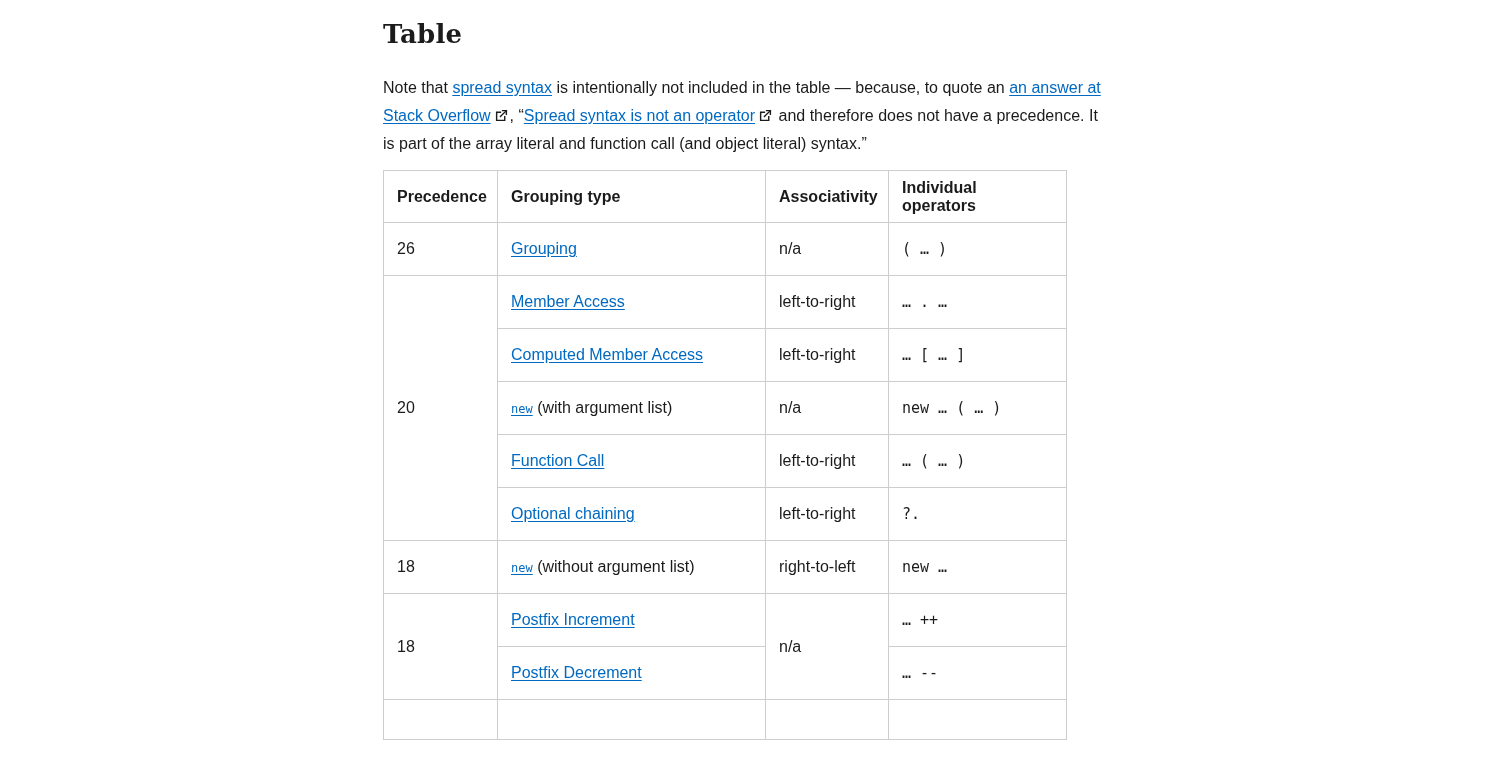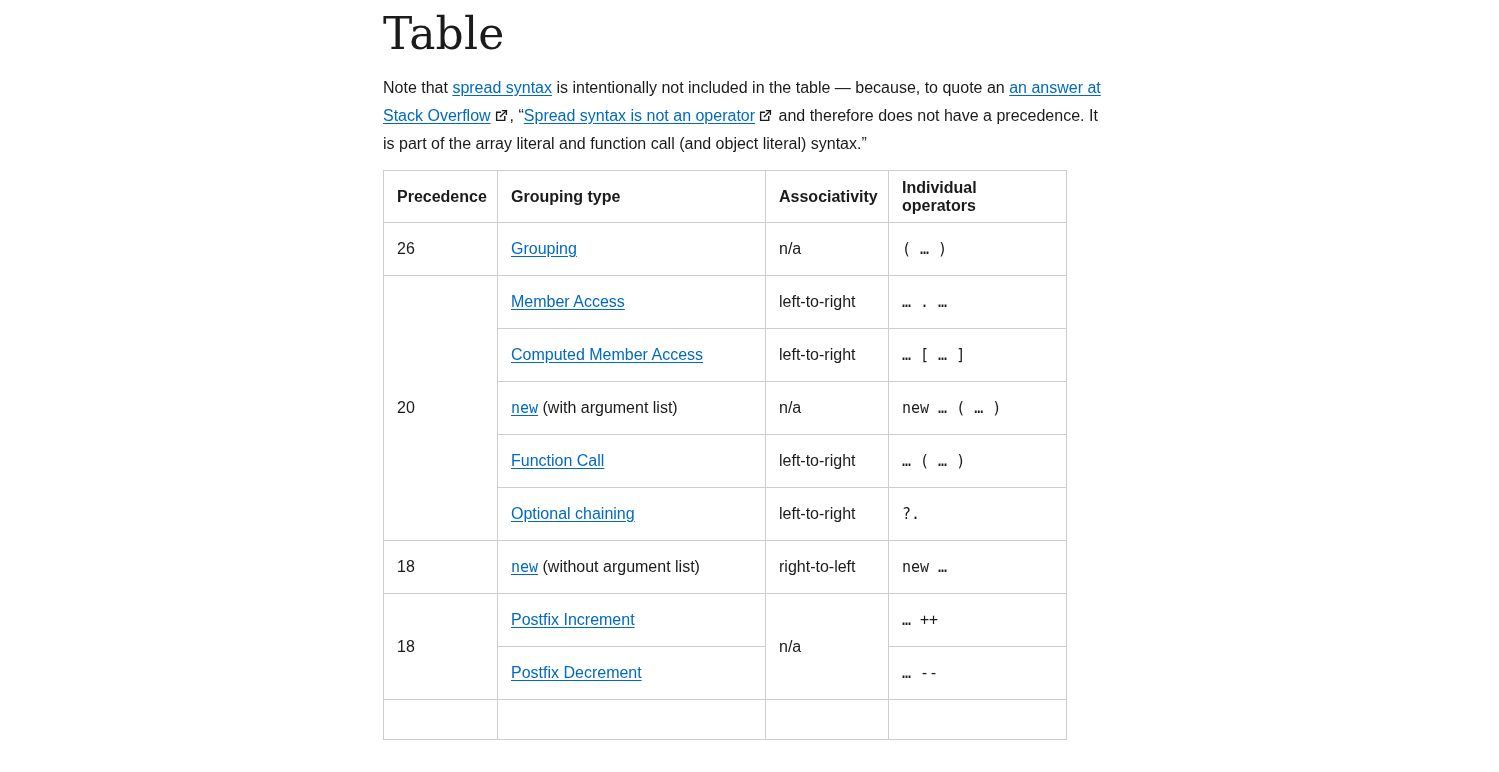--- a/index.html
+++ b/index.html
@@ -13,40 +13,40 @@
     font-size: 16px;
   }
   .content {
     margin-left: 383px;
     width: 727px;
     padding-top: 13px;
   }
   h1.page-title {
     margin: 0 0 19px 0;
     font-family: "DejaVu Serif", serif;
-    font-weight: 400;
-    font-size: 44px;
+    font-weight: 700;
+    font-size: 26px;
     line-height: 42px;
     color: #1b1b1b;
     letter-spacing: 0.2px;
   }
   p {
     margin: 0 0 24px 0;
     line-height: 28px;
     font-size: 16px;
   }
   p.note { margin-bottom: 12px; }
   a.link {
     color: #0069c2;
     text-decoration: underline;
     text-underline-offset: 2px;
   }
   a.code-link {
     font-family: "DejaVu Sans Mono", monospace;
-    font-size: 15px;
+    font-size: 12px;
   }
   .ext-icon {
     display: inline-block;
     margin: 0 2px 0 4px;
     vertical-align: -1px;
     line-height: 0;
     color: #1b1b1b;
   }
   table.prec-table {
     border-collapse: collapse;

